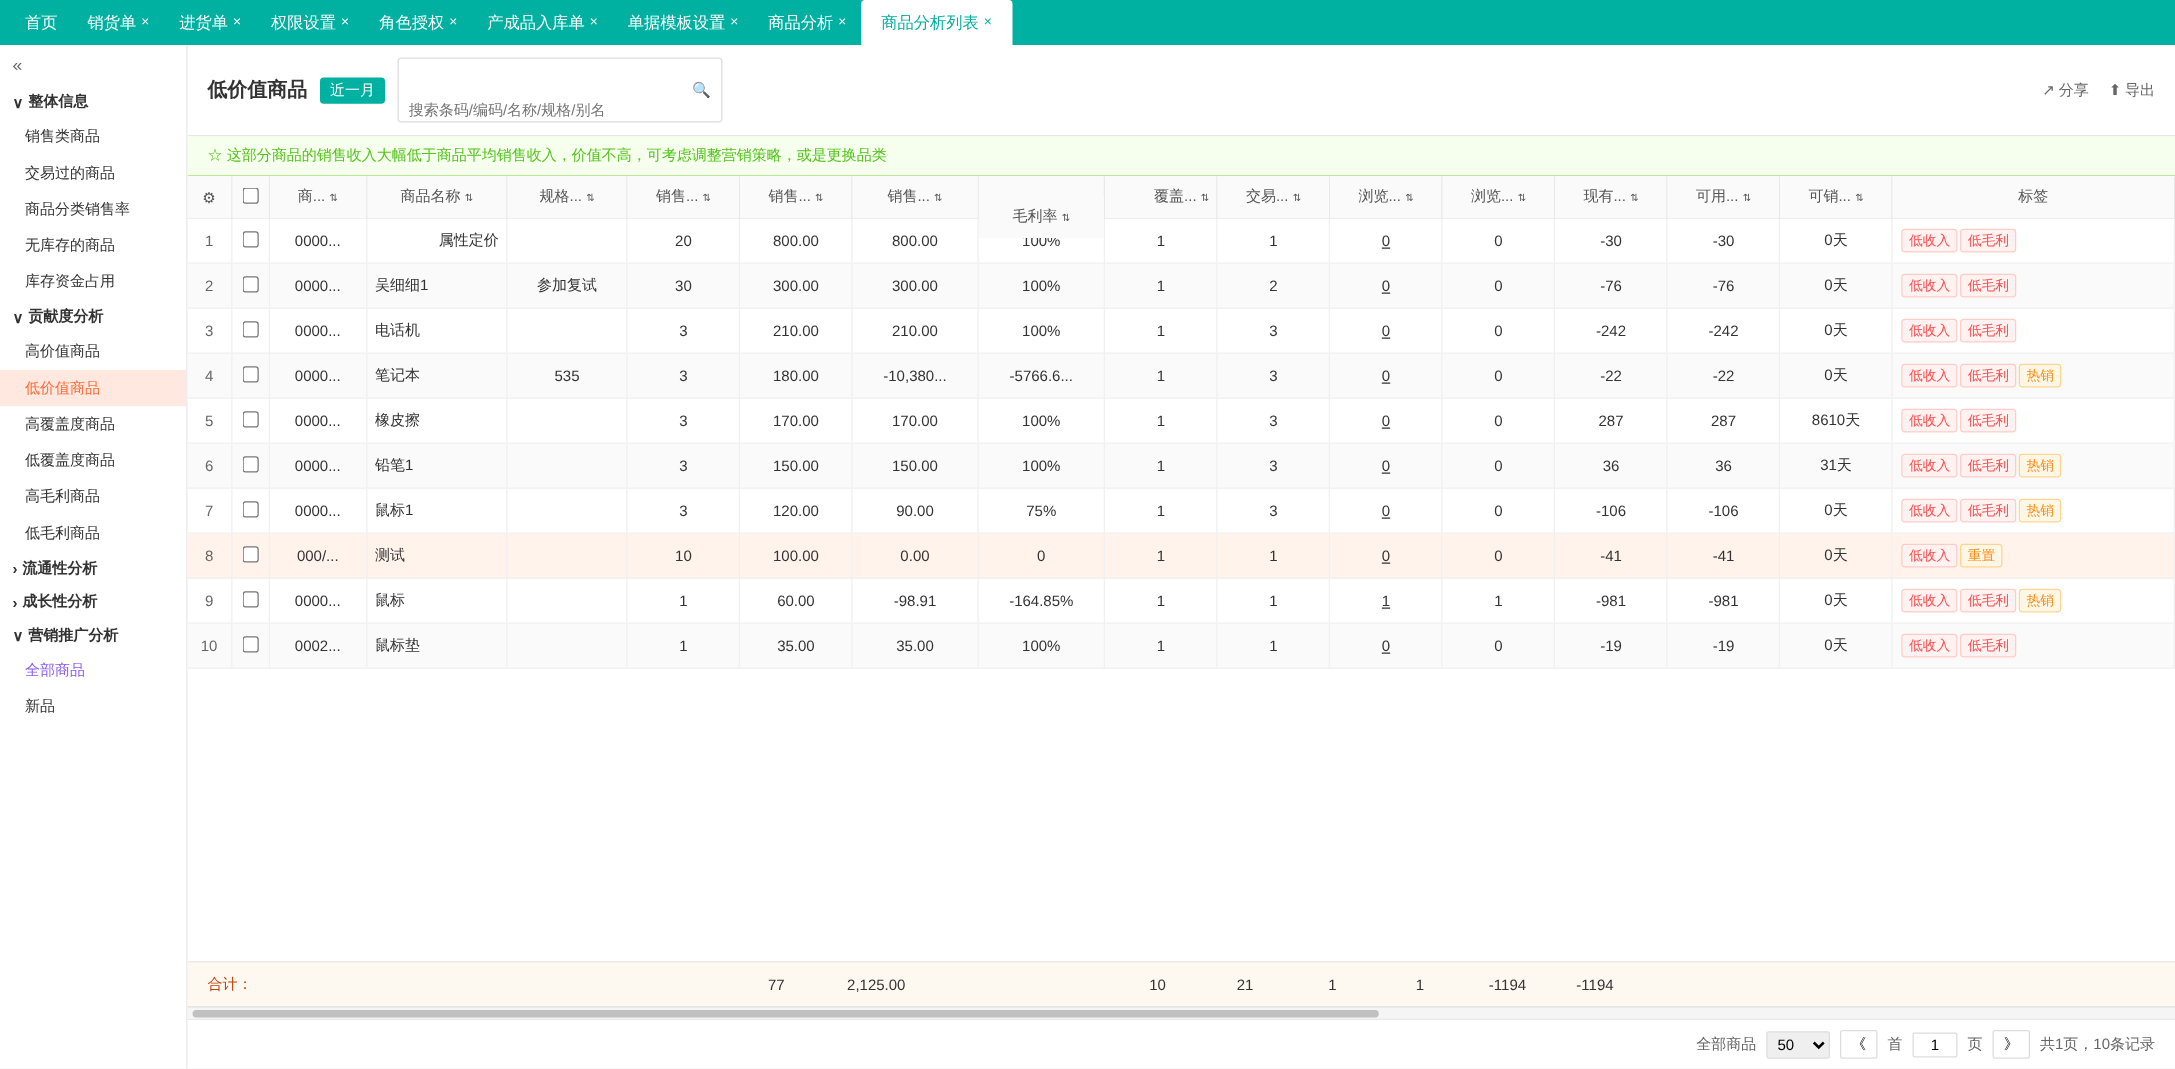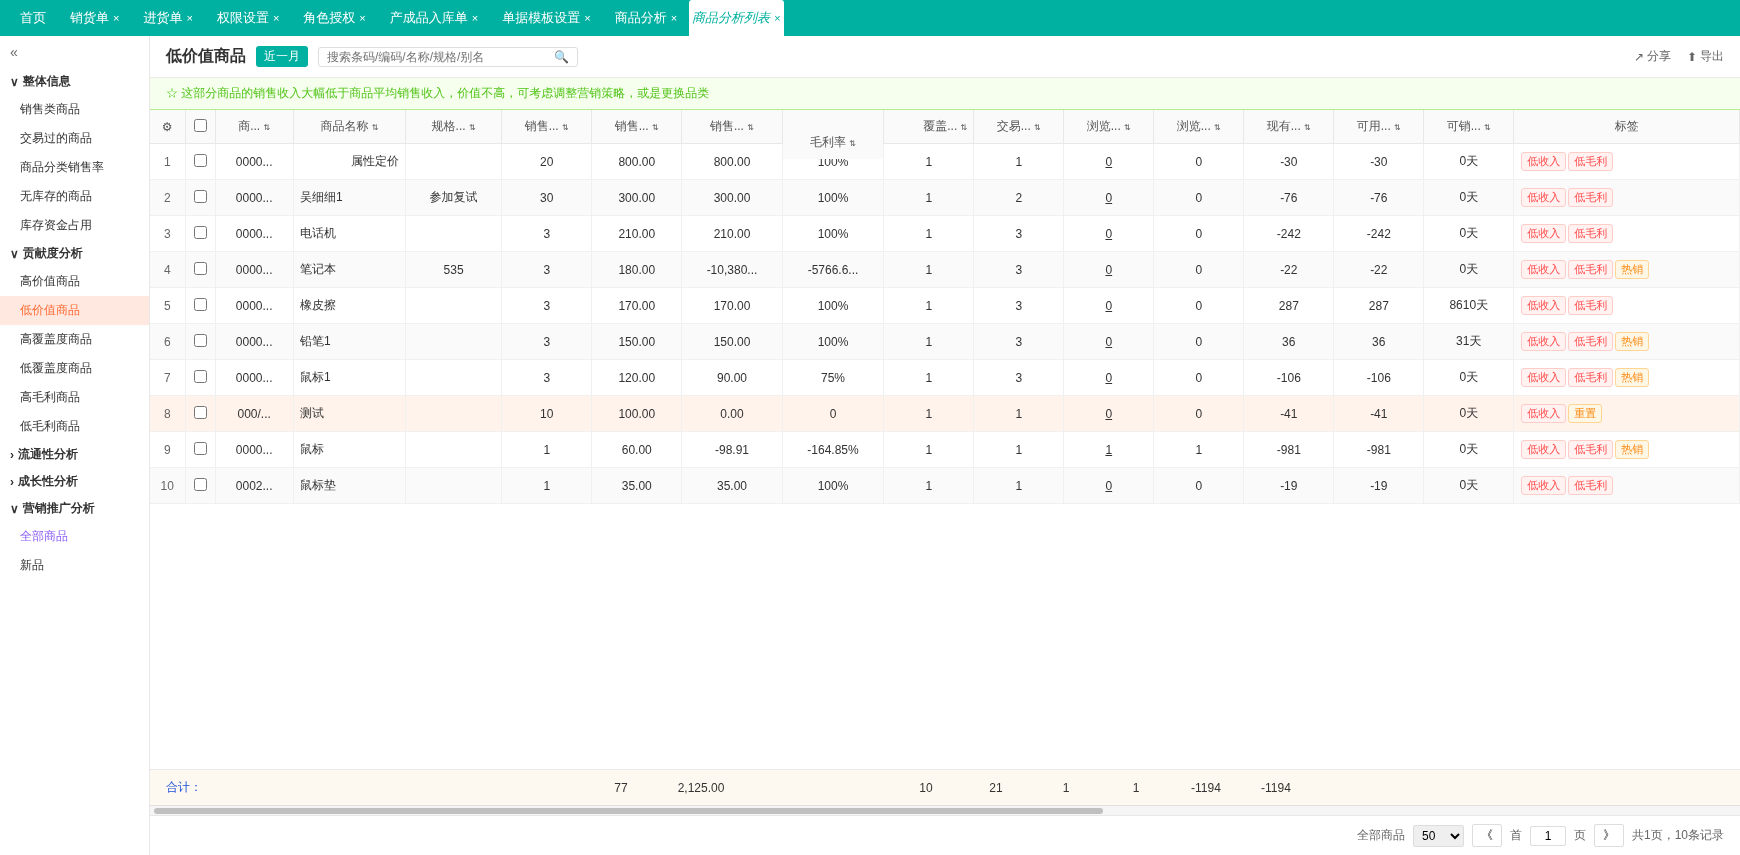--- a/index.html
+++ b/index.html
@@ -16,21 +16,21 @@
 
 <div style="background:#00b0a0;display:flex;align-items:center;height:36px;padding:0 8px;flex-shrink:0;">
   <div class="nav-item" style="color:#fff;padding:0 12px;height:36px;display:flex;align-items:center;font-size:13px;cursor:pointer;">首页</div>
   <div class="nav-item" style="color:#fff;padding:0 12px;height:36px;display:flex;align-items:center;font-size:13px;cursor:pointer;">销货单 <span style="margin-left:4px;font-size:11px;">×</span></div>
   <div class="nav-item" style="color:#fff;padding:0 12px;height:36px;display:flex;align-items:center;font-size:13px;cursor:pointer;">进货单 <span style="margin-left:4px;font-size:11px;">×</span></div>
   <div class="nav-item" style="color:#fff;padding:0 12px;height:36px;display:flex;align-items:center;font-size:13px;cursor:pointer;">权限设置 <span style="margin-left:4px;font-size:11px;">×</span></div>
   <div class="nav-item" style="color:#fff;padding:0 12px;height:36px;display:flex;align-items:center;font-size:13px;cursor:pointer;">角色授权 <span style="margin-left:4px;font-size:11px;">×</span></div>
   <div class="nav-item" style="color:#fff;padding:0 12px;height:36px;display:flex;align-items:center;font-size:13px;cursor:pointer;">产成品入库单 <span style="margin-left:4px;font-size:11px;">×</span></div>
   <div class="nav-item" style="color:#fff;padding:0 12px;height:36px;display:flex;align-items:center;font-size:13px;cursor:pointer;">单据模板设置 <span style="margin-left:4px;font-size:11px;">×</span></div>
   <div class="nav-item" style="color:#fff;padding:0 12px;height:36px;display:flex;align-items:center;font-size:13px;cursor:pointer;">商品分析 <span style="margin-left:4px;font-size:11px;">×</span></div>
-  <div class="nav-item" style="background:#fff;color:#00b0a0;padding:0 3px;height:36px;display:flex;align-items:center;font-size:13px;cursor:pointer;border-radius:3px 3px 0 0;font-style:italic;">商品分析列表 <span style="margin-left:4px;font-size:11px;color:#00b0a0;">×</span></div>
+  <div class="nav-item" style="background:#fff;color:#00b0a0;padding:0 16px;height:36px;display:flex;align-items:center;font-size:13px;cursor:pointer;border-radius:3px 3px 0 0;">商品分析列表 <span style="margin-left:4px;font-size:11px;color:#00b0a0;">×</span></div>
 </div>
 
 <div style="display:flex;flex:1;overflow:hidden;">
 
   <div style="width:150px;background:#fff;border-right:1px solid #e8e8e8;overflow-y:auto;flex-shrink:0;">
     <div style="display:flex;align-items:center;justify-content:space-between;padding:8px 10px;">
       <span style="cursor:pointer;color:#666;font-size:14px;">«</span>
     </div>
 
     <div>
@@ -81,21 +81,21 @@
       <div style="padding:6px 10px 6px 20px;font-size:12px;color:#333;cursor:pointer;">新品</div>
     </div>
   </div>
 
   <div style="flex:1;display:flex;flex-direction:column;overflow:hidden;">
 
     <div style="padding:10px 16px;background:#fff;border-bottom:1px solid #e8e8e8;display:flex;align-items:center;gap:10px;">
       <span style="font-size:16px;font-weight:bold;color:#333;">低价值商品</span>
       <button style="background:#00b0a0;color:#fff;border:none;padding:2px 8px;border-radius:3px;font-size:12px;cursor:pointer;">近一月</button>
       <div style="display:flex;align-items:center;border:1px solid #ddd;border-radius:3px;padding:2px 8px;width:260px;">
-        <input style="border: none; outline: none; font-size: 12px; flex: 1 1 0%; background: transparent;" placeholder="搜索条码/编码/名称/规格/别名">
+        <input style="border: none; outline: none; font-size: 12px; flex: 1 1 0%; background: transparent; margin-top: 32px;" placeholder="搜索条码/编码/名称/规格/别名">
         <span style="color:#00b0a0;cursor:pointer;">🔍</span>
       </div>
       <div style="margin-left:auto;display:flex;gap:16px;">
         <span style="color:#666;cursor:pointer;font-size:12px;display:flex;align-items:center;gap:3px;">↗ <span>分享</span></span>
         <span style="color:#666;cursor:pointer;font-size:12px;display:flex;align-items:center;gap:3px;">⬆ <span>导出</span></span>
       </div>
     </div>
 
     <div style="background:#f6ffed;border-bottom:1px solid #b7eb8f;padding:7px 16px;font-size:12px;color:#52c41a;">
       <span>☆ 这部分商品的销售收入大幅低于商品平均销售收入，价值不高，可考虑调整营销策略，或是更换品类</span>
@@ -313,21 +313,21 @@
               <td style="padding: 7px 6px; text-align: center; border-right: 1px solid rgb(240, 240, 240); white-space: nowrap;">-19</td>
               <td style="padding: 7px 6px; text-align: center; border-right: 1px solid rgb(240, 240, 240); white-space: nowrap;">-19</td>
               <td style="padding: 7px 6px; text-align: center; border-right: 1px solid rgb(240, 240, 240); white-space: nowrap;">0天</td>
               <td style="padding: 7px 6px; border-right: 1px solid rgb(240, 240, 240); white-space: nowrap; text-align: left;"><span style="display: inline-block; padding: 1px 5px; border-radius: 3px; font-size: 11px; margin: 1px; color: rgb(255, 77, 79); border: 1px solid rgb(255, 204, 199); background: rgb(255, 242, 240);">低收入</span><span style="display: inline-block; padding: 1px 5px; border-radius: 3px; font-size: 11px; margin: 1px; color: rgb(255, 77, 79); border: 1px solid rgb(255, 204, 199); background: rgb(255, 242, 240);">低毛利</span></td>
             </tr>
           </tbody>
       </table>
     </div>
 
     <div style="background:#fef9f0;border-top:1px solid #e8e8e8;padding:8px 16px;display:flex;align-items:center;font-size:12px;min-height:36px;">
-      <span style="color:#1d4ed8;margin-right:10px;min-width:120px;">合计：</span>
+      <span style="color:#c2410c;margin-right:10px;min-width:120px;">合计：</span>
       <div style="display:flex;align-items:center;gap:0;flex:1;">
         <span style="min-width:35px;"></span>
         <span style="min-width:30px;"></span>
         <span style="min-width:70px;"></span>
         <span style="min-width:90px;"></span>
         <span style="min-width:60px;"></span>
         <span style="min-width:80px;text-align:center;">77</span>
         <span style="min-width:80px;text-align:center;">2,125.00</span>
         <span style="min-width:80px;"></span>
         <span style="min-width:70px;"></span>

